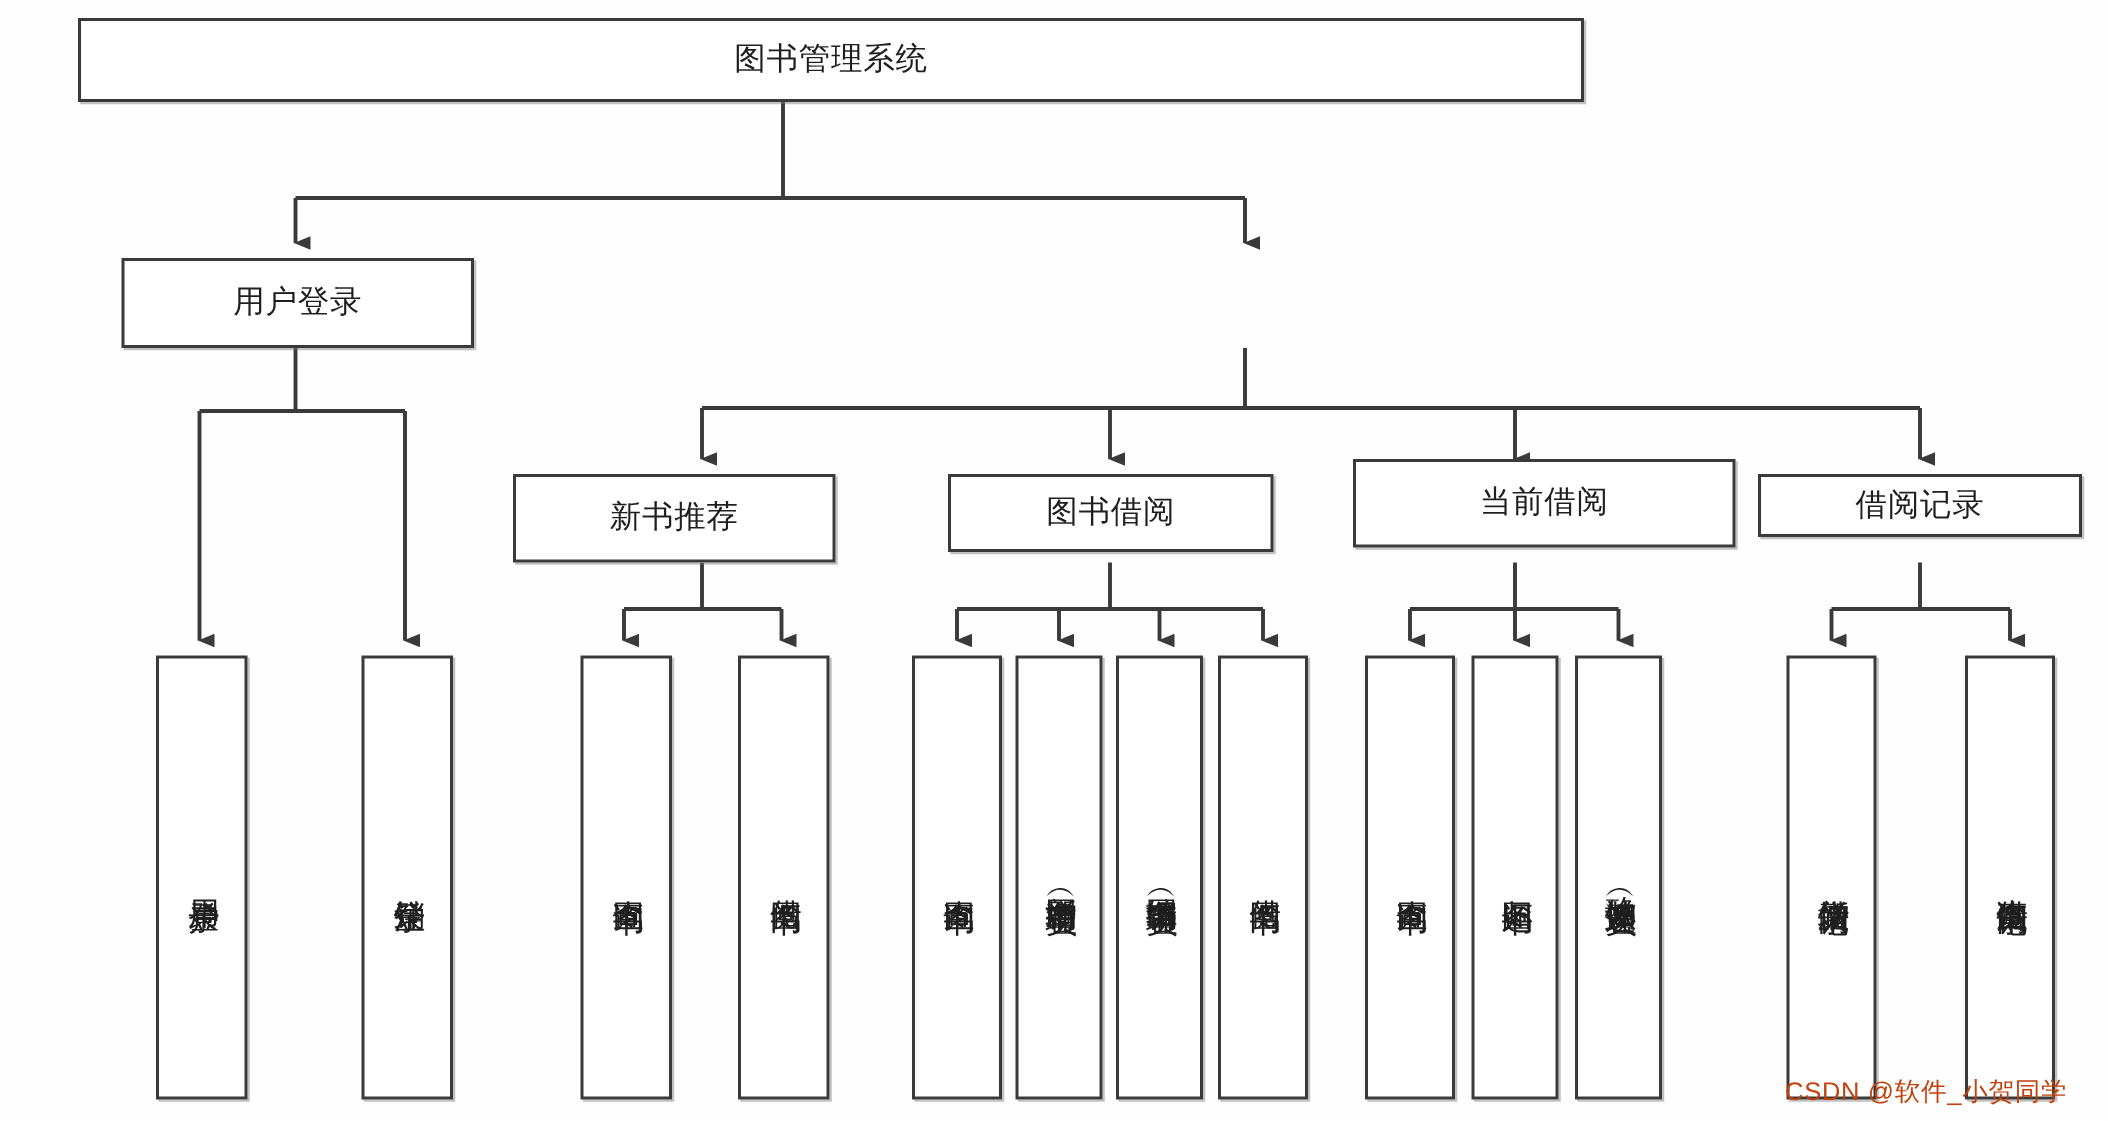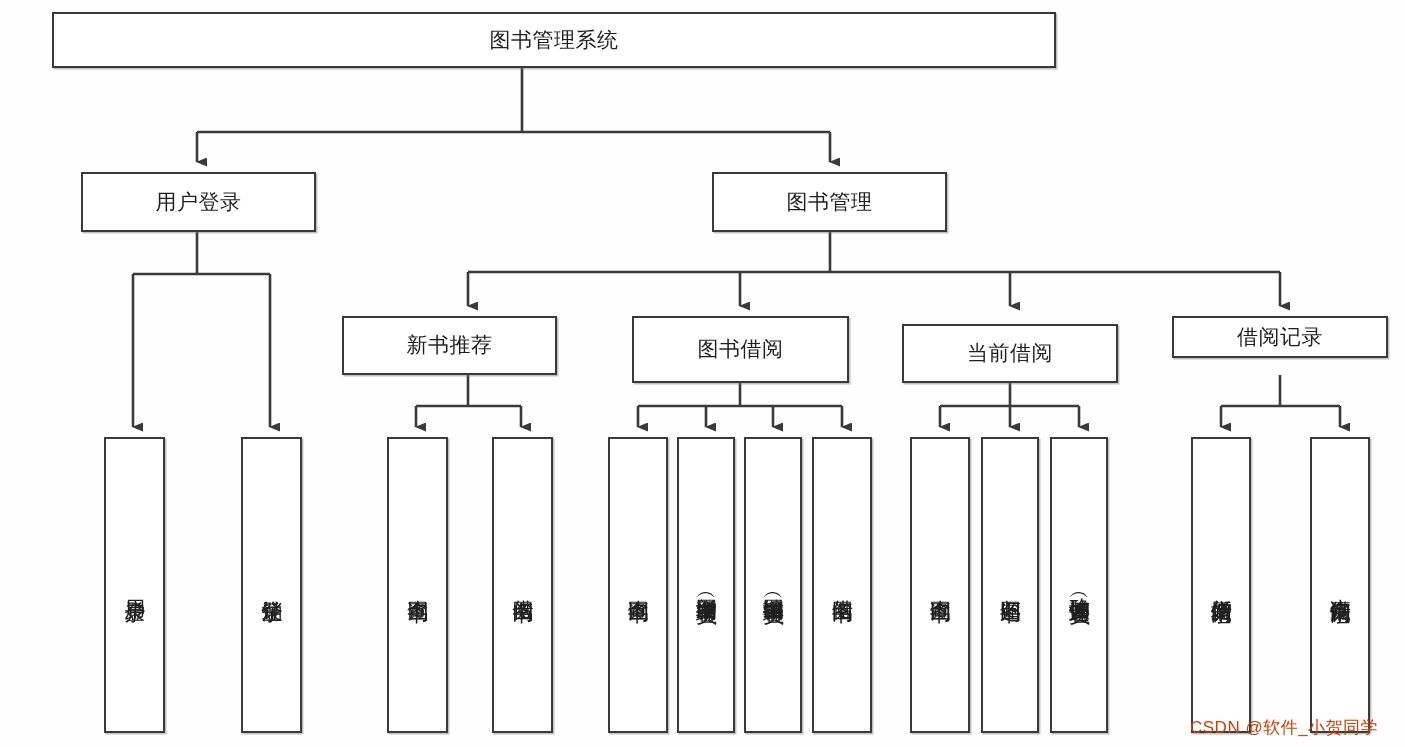--- a/index.html
+++ b/index.html
@@ -123,31 +123,28 @@
     </g>
   </svg>
 
   <div class="node" style="left:20px; top:12px; width:1004px; height:56px;margin-left:32px;">
     <span class="node-label">图书管理系统</span>
   </div>
 
   <div class="node" style="left:81px; top:172px; width:235px; height:60px;">
     <span class="node-label">用户登录</span>
   </div>
-  <div class="node" style="left:712px; top:172px; width:235px; height:60px;">
-    <span class="node-label">图书管理</span>
-  </div>
 
   <div class="node" style="left:342px; top:316px; width:215px; height:59px;">
     <span class="node-label">新书推荐</span>
   </div>
-  <div class="node" style="left:632px; top:316px; width:217px; height:67px;">
+  <div class="node" style="left:632px; top:316px; width:217px; height:52px;">
     <span class="node-label">图书借阅</span>
   </div>
-  <div class="node" style="left:902px; top:324px; width:216px; height:59px;align-items:center;">
+  <div class="node" style="left:902px; top:306px; width:255px; height:59px;align-items:center;">
     <span class="node-label">当前借阅</span>
   </div>
   <div class="node" style="left:1172px; top:316px; width:216px; height:42px;">
     <span class="node-label">借阅记录</span>
   </div>
 
   <div class="node vertical" style="left:104px; top:437px; width:61px; height:296px;">
     <span class="node-label">用户登录</span>
   </div>
   <div class="node vertical" style="left:241px; top:437px; width:61px; height:296px;">

